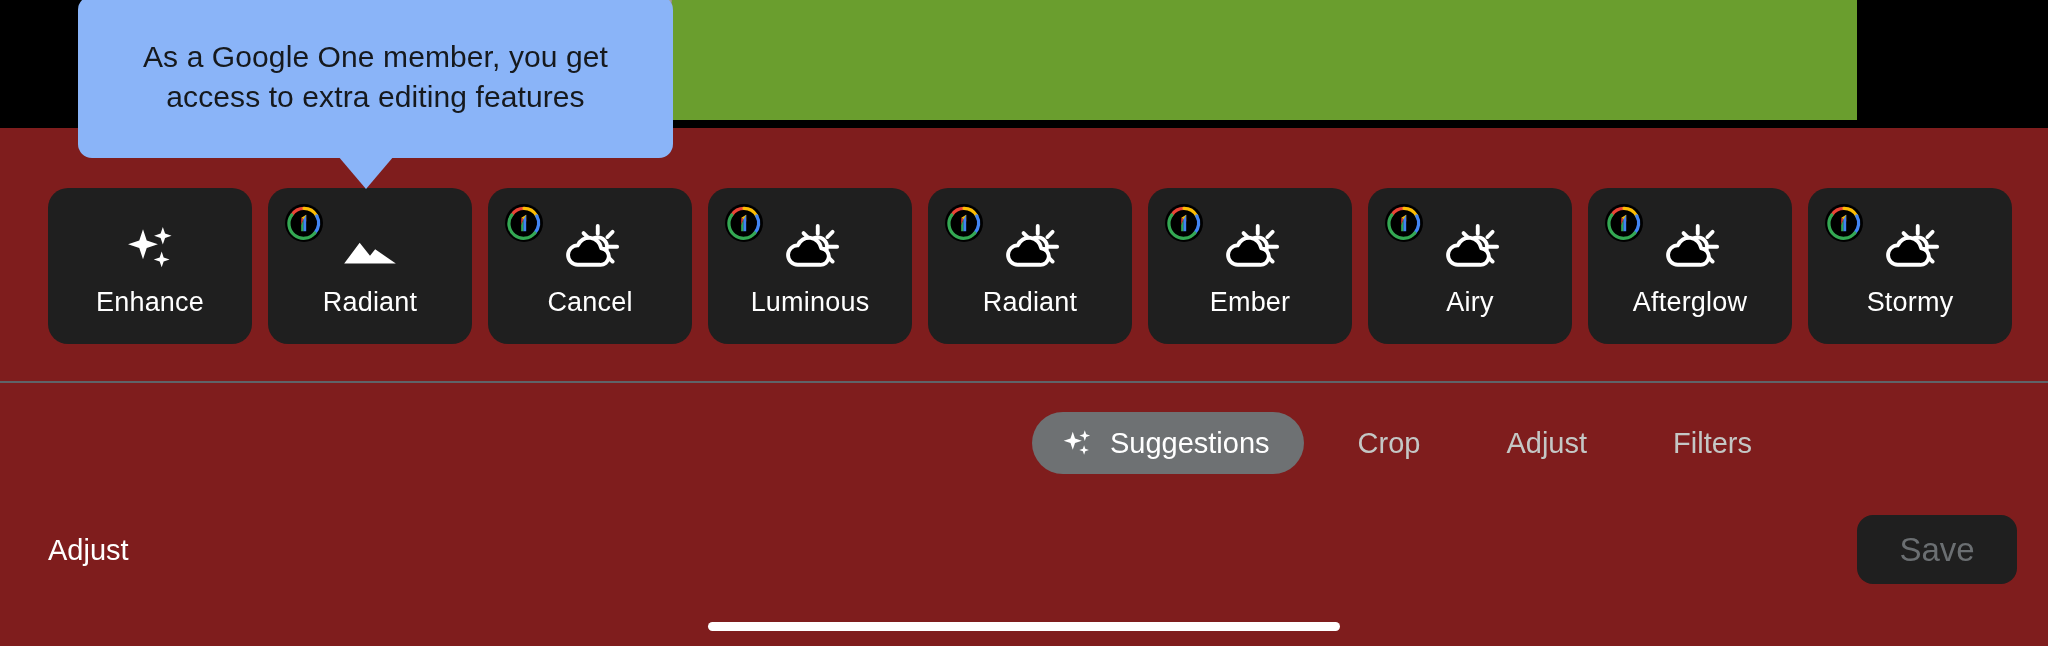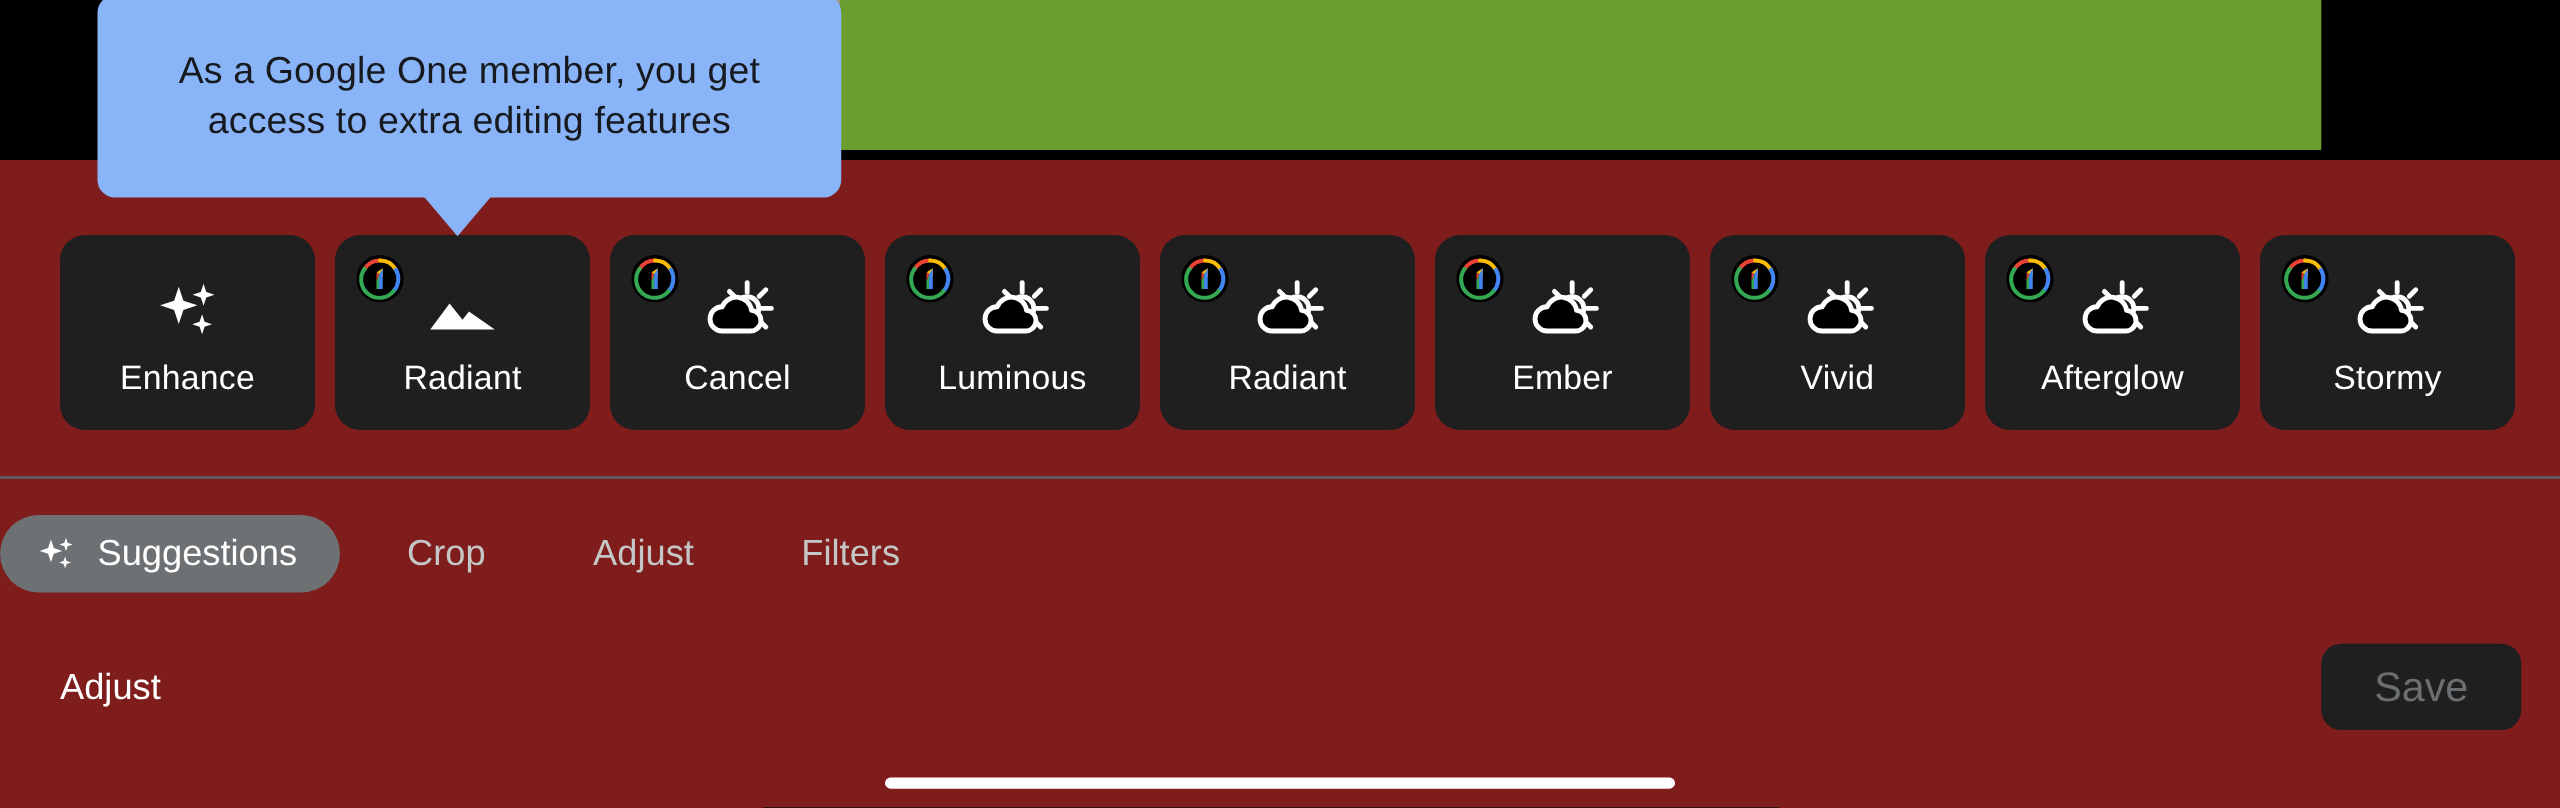--- a/index.html
+++ b/index.html
@@ -64,21 +64,21 @@
     font-family:"Liberation Sans", sans-serif; letter-spacing:.2px;
   }
   .g1-badge { position:absolute; left:17px; top:16px; width:38px; height:38px; }
 
   
   .divider { position:absolute; left:0; top:381px; width:2048px; height:2px; background:#5f6368; }
 
   
   .tab-row {
     position:absolute; left:0; top:400px; width:1784px; height:86px;
-    display:flex; align-items:center; justify-content:flex-start; gap:0;
+    display:flex; align-items:center; justify-content:flex-end; gap:0;
   }
   .tab {
     display:flex; align-items:center; gap:16px;
     height:62px; padding:0 32px; border-radius:31px;
     color:#c4c7c5; font-size:29px; cursor:pointer;
     font-family:"Liberation Sans", sans-serif;
   }
   .tab.active { background:#6e7173; color:#ffffff; padding-left:28px; padding-right:34px; }
   .tab-spacer { width:22px; }
 
@@ -288,21 +288,21 @@
       <line x1="30" y1="7" x2="30" y2="13"></line>
       <line x1="41.5" y1="11.5" x2="37.5" y2="15.5"></line>
       <line x1="45" y1="23" x2="39" y2="23"></line>
       <line x1="41.5" y1="34.5" x2="37.5" y2="30.5"></line>
       <line x1="19" y1="12.5" x2="22.5" y2="16"></line>
     </g>
     <circle cx="30" cy="23" r="7.2" fill="none" stroke="#fff" stroke-width="3"></circle>
     <path d="M14.5 37 a7.5 7.5 0 0 1 0-15 a9.5 9.5 0 0 1 18.2 2.2 a6.4 6.4 0 0 1 -1.2 12.8 Z" fill="#000" stroke="#fff" stroke-width="3" stroke-linejoin="round"></path>
   </svg>
         </span>
-        <span class="chip-label">Vivid</span>
+        <span class="chip-label">Airy</span>
       </div>
       <div class="chip">
         <span class="g1-badge"><svg width="38" height="38" viewBox="0 0 40 40">
     <circle cx="20" cy="20" r="20" fill="#000"></circle>
     <g fill="none" stroke-width="3.4">
       <path d="M20 4.6 A15.4 15.4 0 0 0 7.1 11.6" stroke="#ea4335" stroke-linecap="round"></path>
       <path d="M20 4.6 A15.4 15.4 0 0 1 33.4 12.5" stroke="#fbbc04" stroke-linecap="round"></path>
       <path d="M33.4 12.5 A15.4 15.4 0 0 1 31.4 30.5" stroke="#4285f4" stroke-linecap="round"></path>
       <path d="M31.4 30.5 A15.4 15.4 0 0 1 7.1 11.6" stroke="#34a853" stroke-linecap="round"></path>
     </g>

